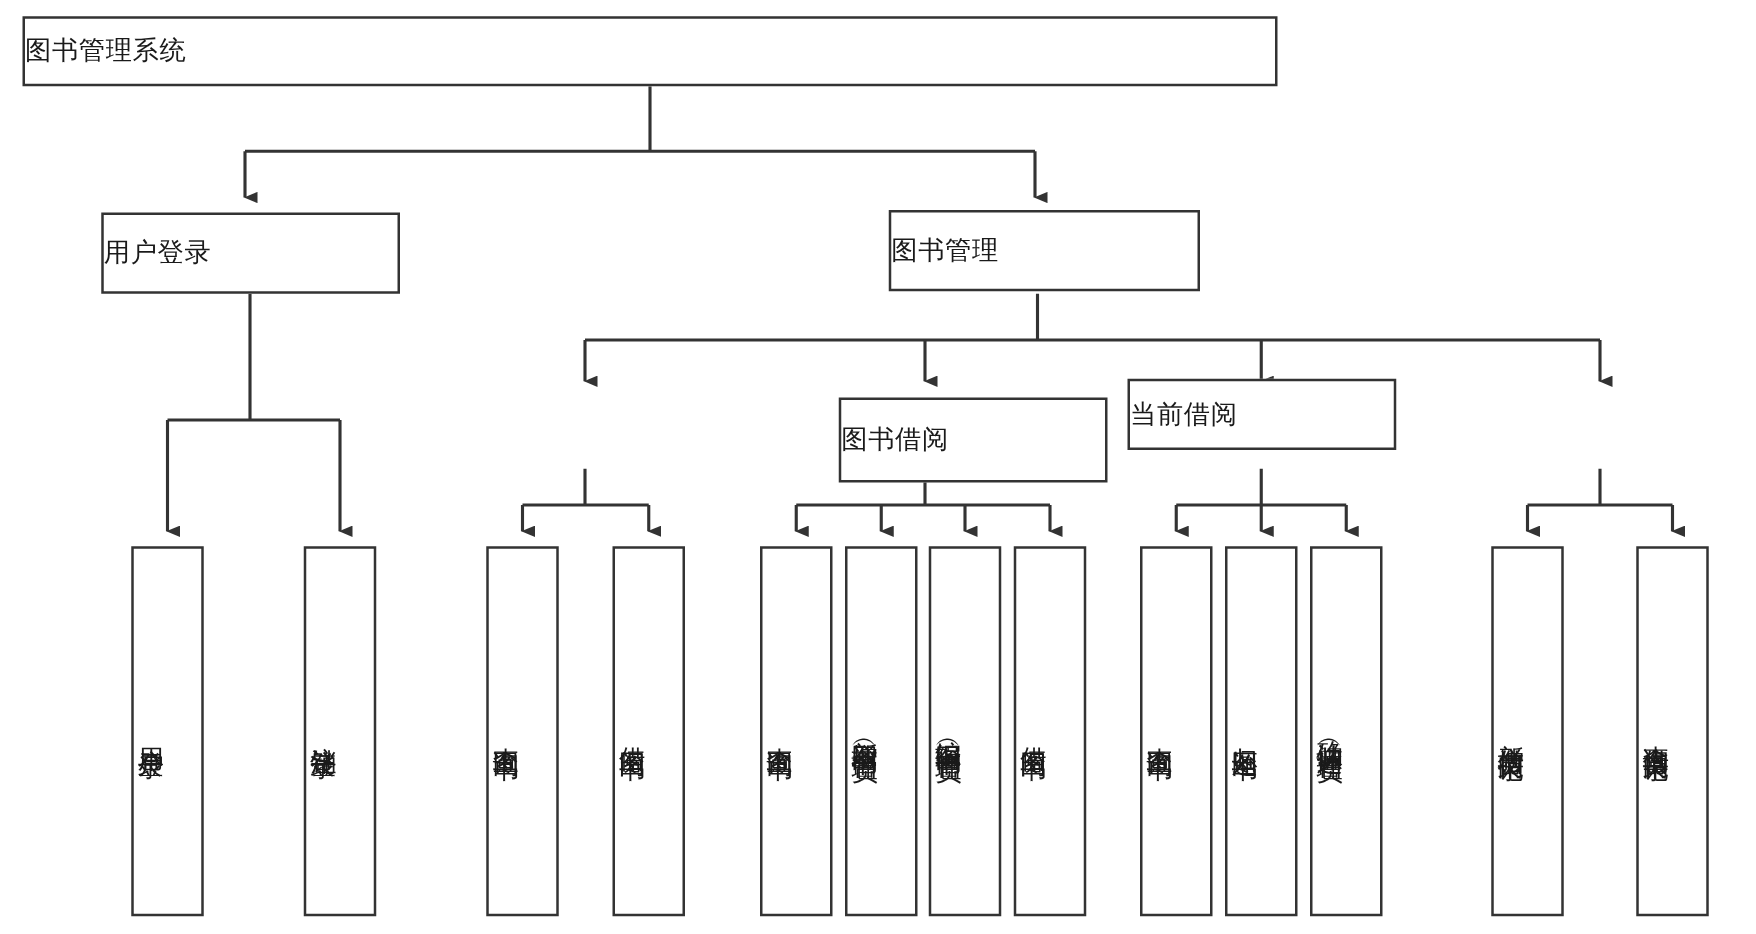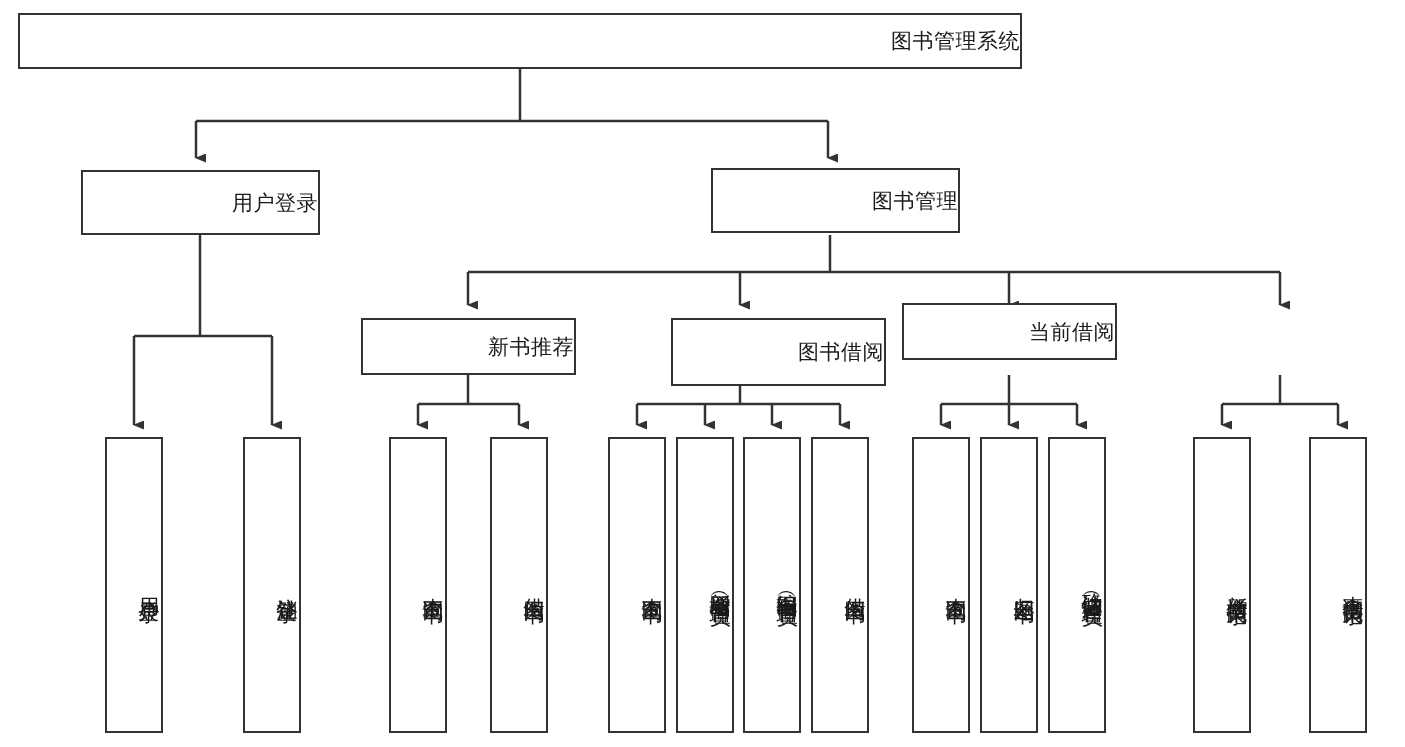--- a/index.html
+++ b/index.html
@@ -27,21 +27,21 @@
     width: 1405px;
     height: 747px;
   }
   .node-box {
     position: absolute;
     box-sizing: border-box;
     background: #ffffff;
     border: 2.5px solid #333333;
     display: flex;
     align-items: center;
-    justify-content: flex-end;
+    justify-content: flex-start;
     overflow: hidden;
   }
   .node-label-h {
     font-size: 21px;
     color: #1a1a1a;
     line-height: 1.1;
     white-space: nowrap;
     letter-spacing: 0.5px;
   }
   .node-label-v {
@@ -124,23 +124,20 @@
     <span class="node-label-h">图书管理系统</span>
   </div>
 
   <div class="node-box" style="left:81px; top:170px; width:239px; height:65px;">
     <span class="node-label-h">用户登录</span>
   </div>
   <div class="node-box" style="left:711px; top:168px; width:249px; height:65px;">
     <span class="node-label-h">图书管理</span>
   </div>
 
-  <div class="node-box" style="left:361px; top:318px; width:215px; height:57px;">
-    <span class="node-label-h">新书推荐</span>
-  </div>
   <div class="node-box" style="left:633px; top:318px; width:215px; height:68px;margin-left:38px;">
     <span class="node-label-h">图书借阅</span>
   </div>
   <div class="node-box" style="left:902px; top:303px; width:215px; height:57px;">
     <span class="node-label-h">当前借阅</span>
   </div>
 
   <div class="node-box" style="left:105px; top:437px; width:58px; height:296px;">
     <span class="node-label-v">用户登录</span>
   </div>

